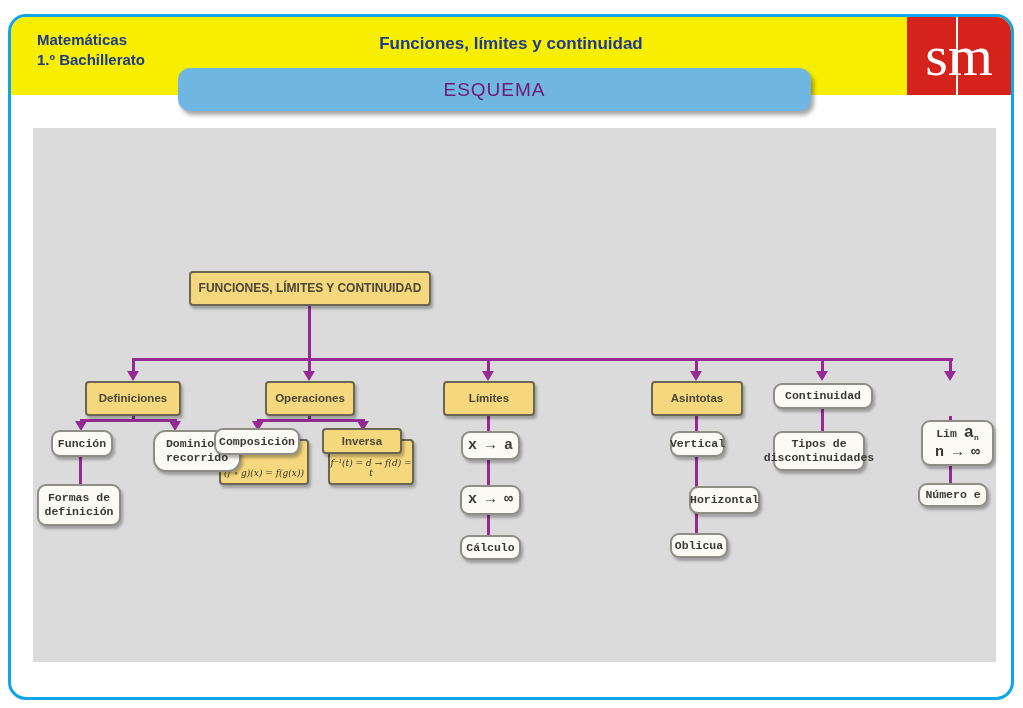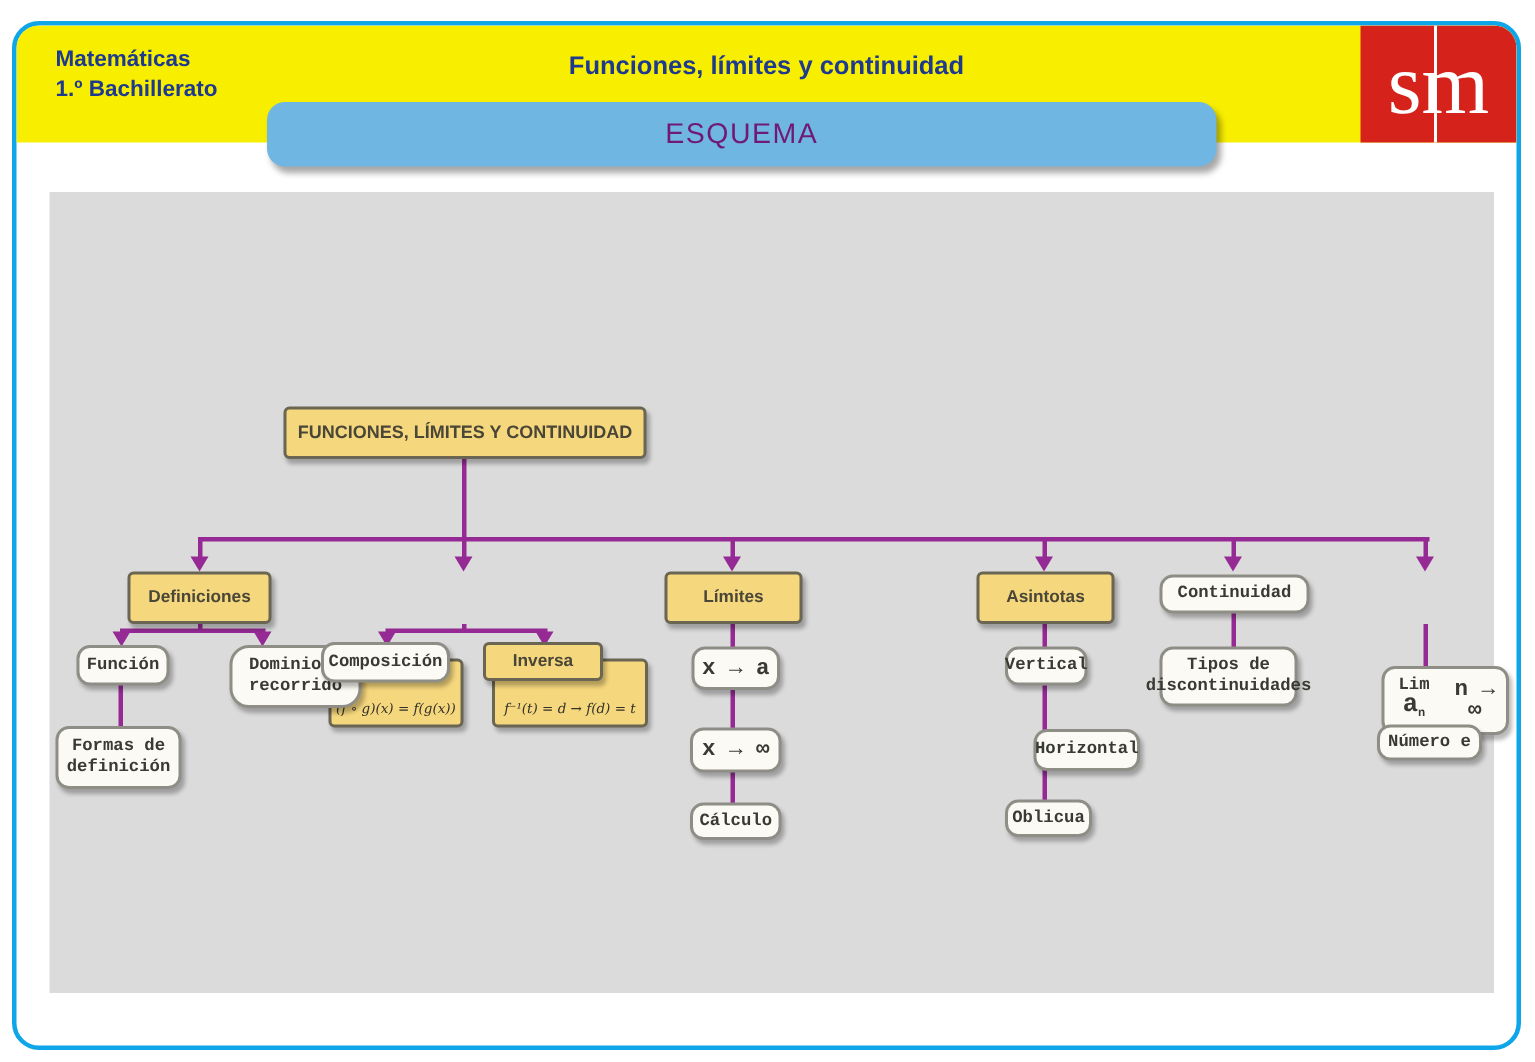--- a/index.html
+++ b/index.html
@@ -105,44 +105,45 @@
     <div class="arrow" style="left:324px;top:293px;"></div>
 
     <div class="vline" style="left:454px;top:288px;height:124px;"></div>
     <div class="vline" style="left:662px;top:288px;height:121px;"></div>
     <div class="vline" style="left:788px;top:280px;height:25px;"></div>
     <div class="vline" style="left:916px;top:288px;height:70px;"></div>
 
     <div class="gold-box" style="left:156px;top:143px;width:242px;height:35px;font-size:12px;">FUNCIONES, LÍMITES Y CONTINUIDAD</div>
 
     <div class="gold-box" style="left:52px;top:253px;width:96px;height:35px;">Definiciones</div>
+    <div class="gold-box" style="left:232px;top:253px;width:90px;height:35px;">Operaciones</div>
     <div class="gold-box" style="left:410px;top:253px;width:92px;height:35px;">Límites</div>
     <div class="gold-box" style="left:618px;top:253px;width:92px;height:35px;">Asintotas</div>
     <div class="white-box" style="left:740px;top:255px;width:100px;height:26px;">Continuidad</div>
 
     <div class="white-box" style="left:18px;top:302px;width:62px;height:27px;">Función</div>
     <div class="white-box" style="left:120px;top:302px;width:88px;height:42px;border-radius:13px;">Dominio y recorrido</div>
     <div class="white-box" style="left:4px;top:356px;width:84px;height:42px;">Formas de definición</div>
 
     <div class="formula-card" style="left:186px;top:311px;width:90px;height:46px;">(f ∘ g)(x) = f(g(x))</div>
     <div class="white-box" style="left:181px;top:300px;width:86px;height:27px;">Composición</div>
-    <div class="formula-card" style="left:295px;top:311px;width:104px;height:46px;">f⁻¹(t) = d → f(d) = t</div>
+    <div class="formula-card" style="left:295px;top:311px;width:86px;height:46px;">f⁻¹(t) = d → f(d) = t</div>
     <div class="gold-box" style="left:289px;top:300px;width:80px;height:26px;">Inversa</div>
 
     <div class="white-box mid" style="left:428px;top:303px;width:59px;height:29px;">x → a</div>
     <div class="white-box mid" style="left:427px;top:357px;width:61px;height:30px;">x → ∞</div>
     <div class="white-box" style="left:427px;top:407px;width:61px;height:25px;">Cálculo</div>
 
     <div class="white-box" style="left:637px;top:303px;width:55px;height:26px;">Vertical</div>
     <div class="white-box" style="left:656px;top:358px;width:71px;height:28px;">Horizontal</div>
     <div class="white-box" style="left:637px;top:405px;width:58px;height:25px;">Oblicua</div>
 
     <div class="white-box" style="left:740px;top:303px;width:92px;height:40px;">Tipos de discontinuidades</div>
 
-    <div class="white-box" style="left:888px;top:316px;width:85px;height:46px;flex-direction:row;">
+    <div class="white-box" style="left:888px;top:292px;width:73px;height:46px;flex-direction:column;">
       <div>
         <span>Lim</span>
         <span class="big-a">a</span><span class="sub-n">n</span>
       </div>
       <div class="mid">n → ∞</div>
     </div>
     <div class="white-box" style="left:885px;top:355px;width:70px;height:24px;">Número e</div>
 
   </div>
 </div>

